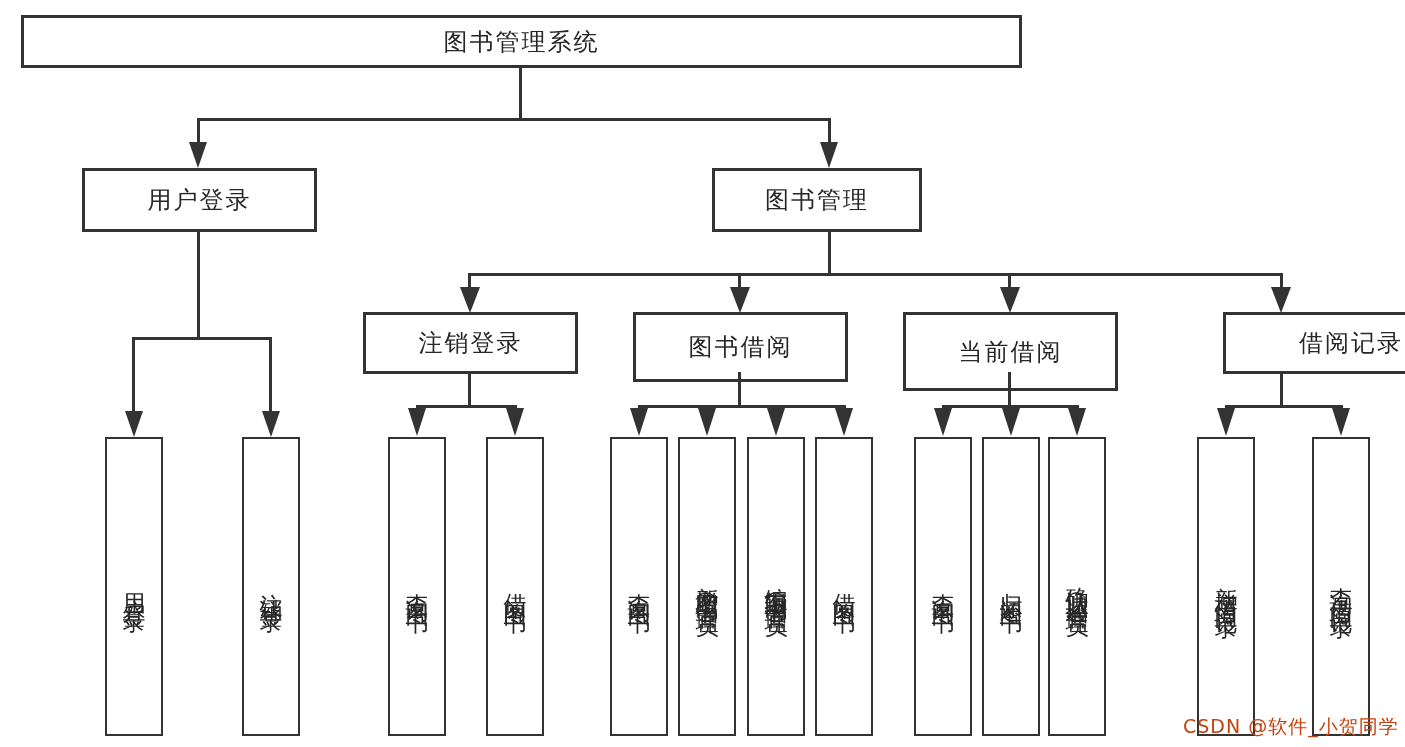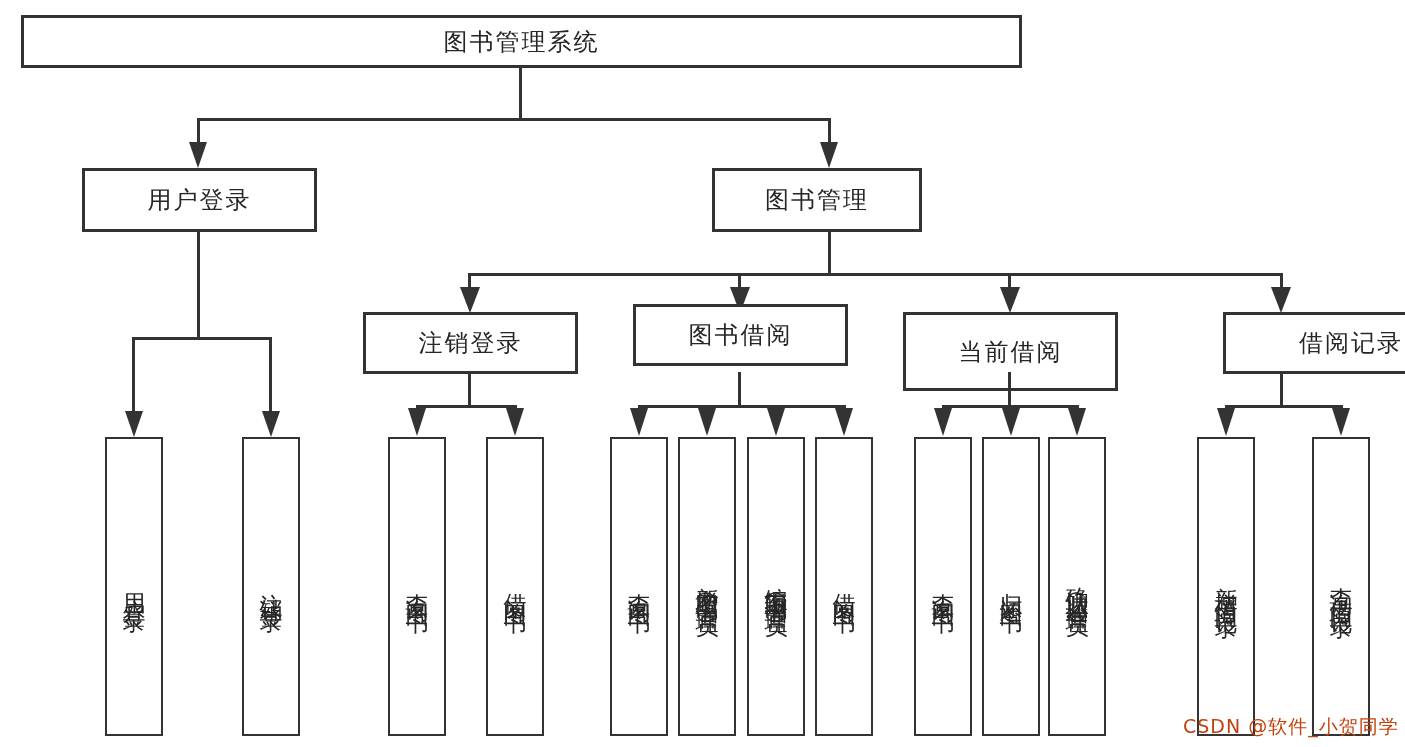--- a/index.html
+++ b/index.html
@@ -63,21 +63,21 @@
   <div class="ln" style="left:468px; top:273px; width:3px; height:16px;"></div>
   <div class="arrow big" style="left:460px; top:287px;"></div>
   <div class="ln" style="left:738px; top:273px; width:3px; height:16px;"></div>
   <div class="arrow big" style="left:730px; top:287px;"></div>
   <div class="ln" style="left:1008px; top:273px; width:3px; height:16px;"></div>
   <div class="arrow big" style="left:1000px; top:287px;"></div>
   <div class="ln" style="left:1280px; top:273px; width:3px; height:16px;"></div>
   <div class="arrow big" style="left:1271px; top:287px;"></div>
 
   <div class="box hbox" style="left:363px; top:312px; width:215px; height:62px;">注销登录</div>
-  <div class="box hbox" style="left:633px; top:304px; width:215px; height:62px;">图书借阅</div>
+  <div class="box hbox" style="left:633px; top:312px; width:215px; height:70px;">图书借阅</div>
   <div class="box hbox" style="left:903px; top:312px; width:215px; height:79px;">当前借阅</div>
   <div class="box hbox" style="left:1223px; top:312px; width:256px; height:62px;text-align:right;">借阅记录</div>
 
   <div class="ln" style="left:468px; top:372px; width:3px; height:36px;"></div>
   <div class="ln" style="left:416px; top:405px; width:101px; height:3px;"></div>
   <div class="arrow" style="left:408px; top:408px; border-top-width:28px;"></div>
   <div class="arrow" style="left:506px; top:408px; border-top-width:28px;"></div>
 
   <div class="ln" style="left:738px; top:372px; width:3px; height:36px;"></div>
   <div class="ln" style="left:638px; top:405px; width:208px; height:3px;"></div>

